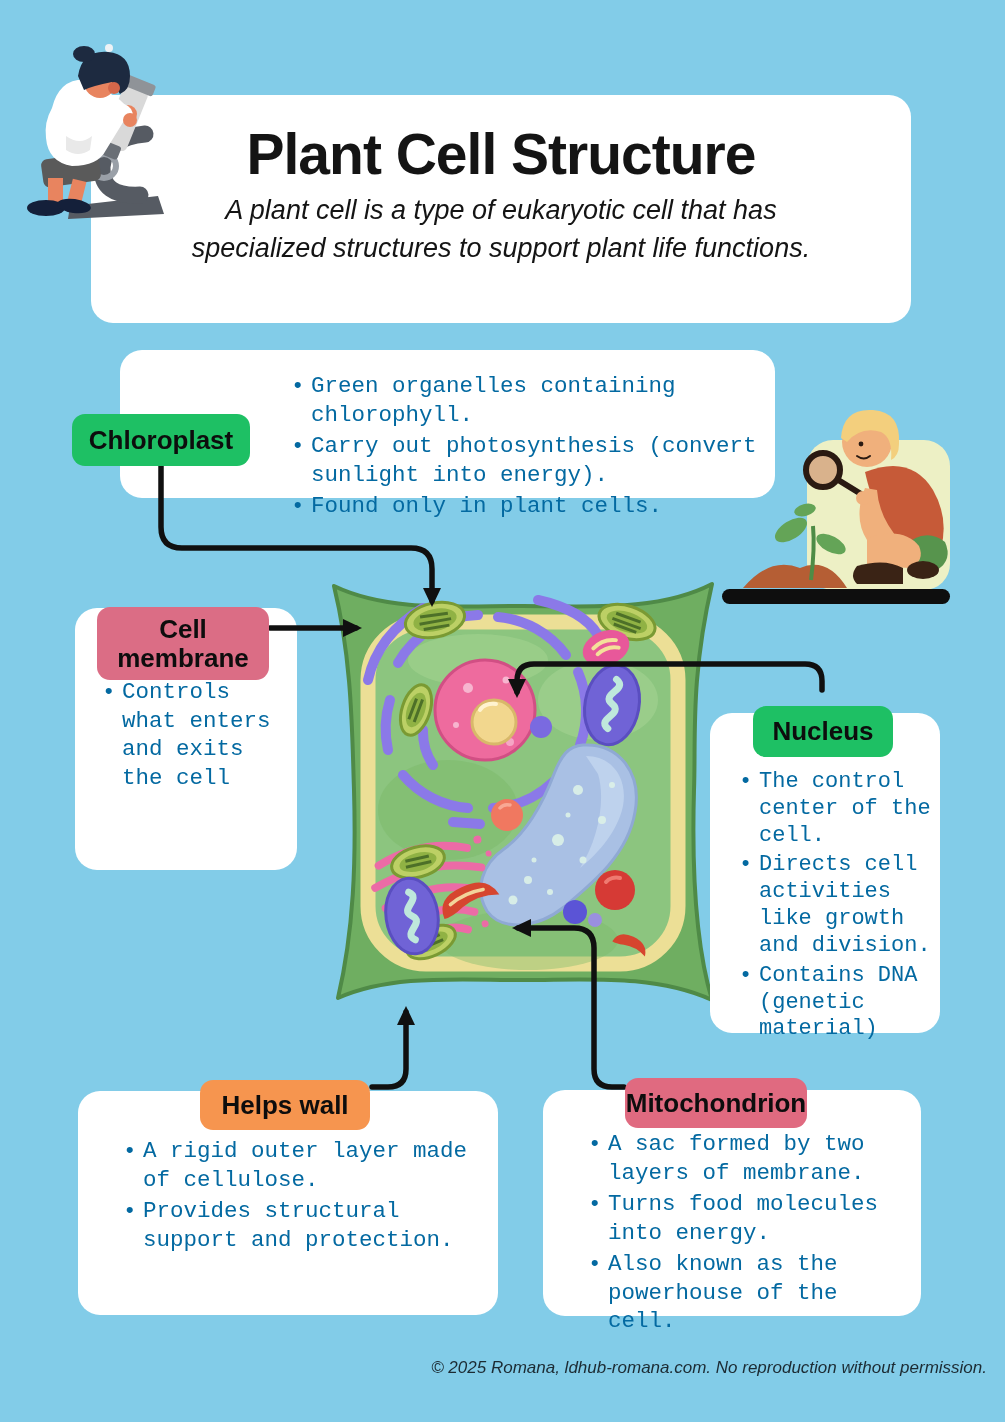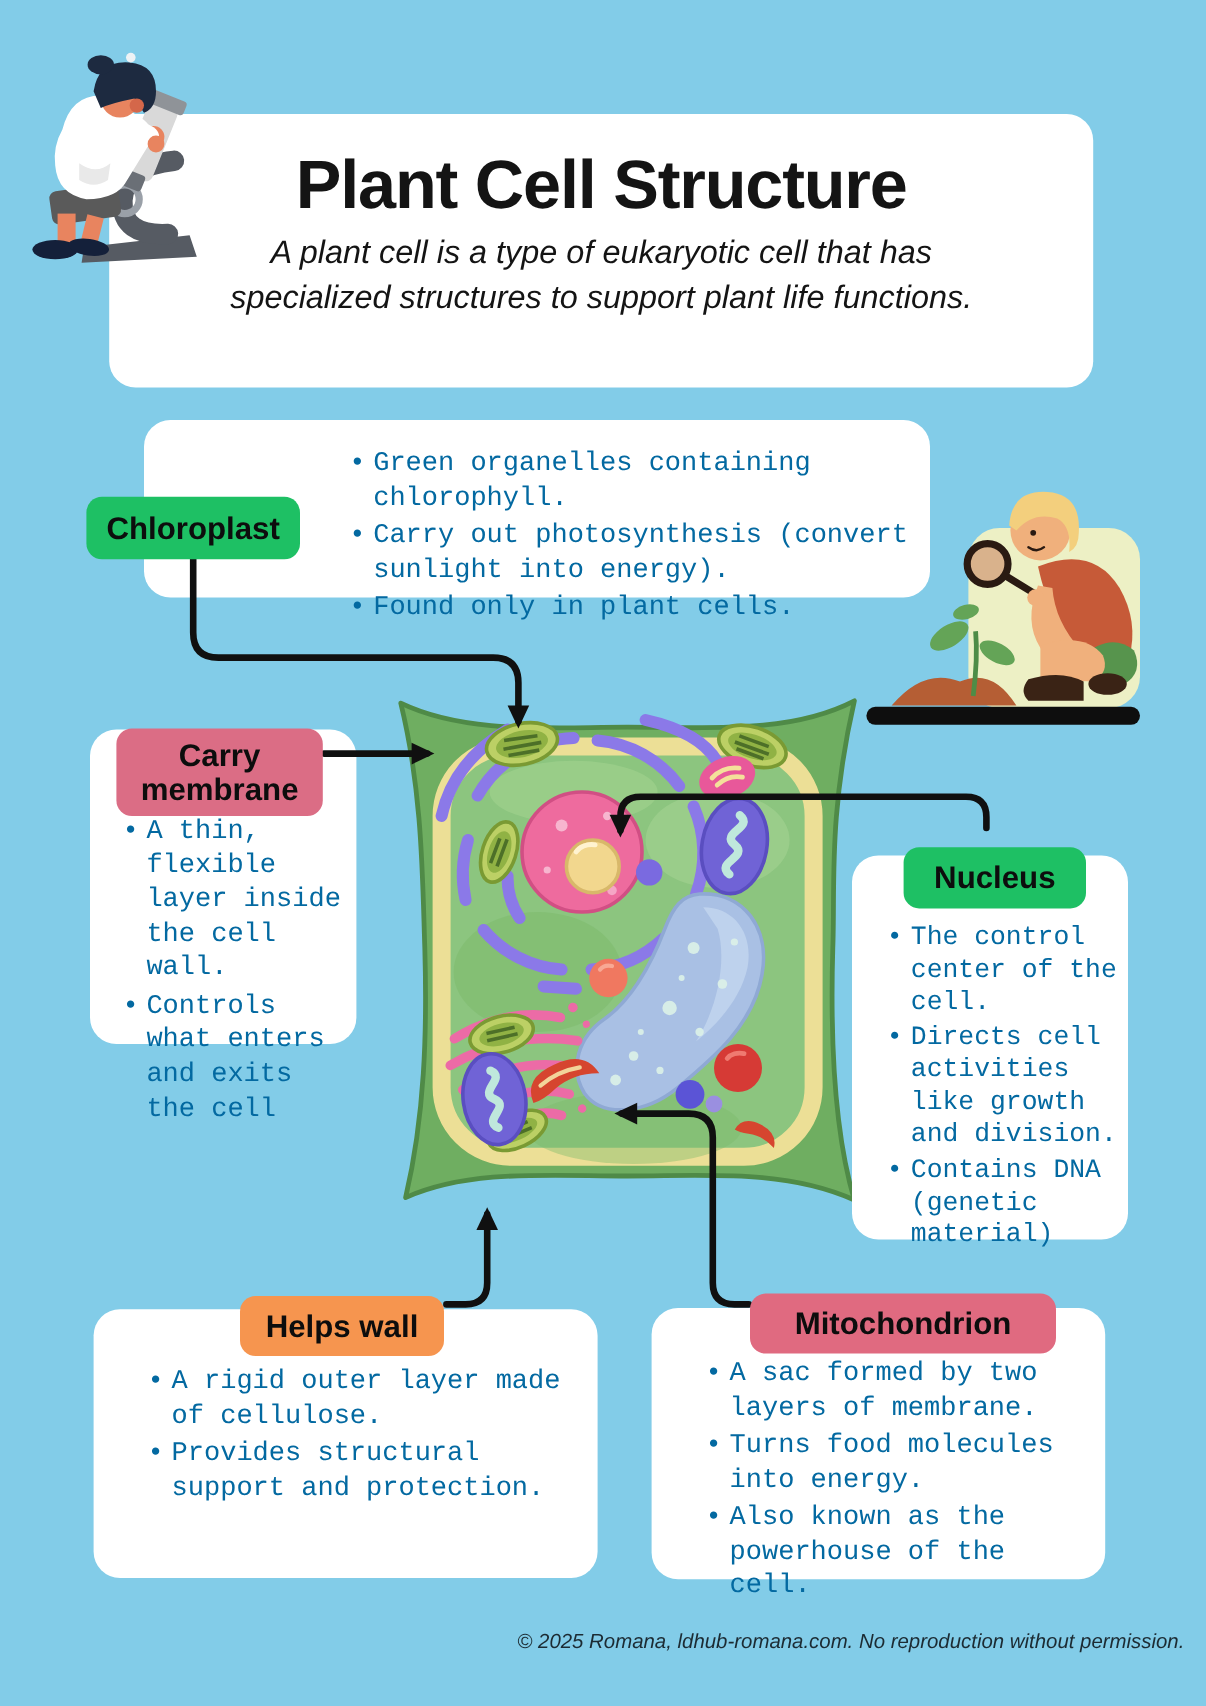--- a/index.html
+++ b/index.html
@@ -33,29 +33,29 @@
   #card-chloroplast{left:120px;top:350px;width:655px;height:148px;}
   #card-chloroplast ul{position:absolute;left:168px;top:22px;right:18px;}
   #tag-chloroplast{left:72px;top:398px;width:178px;height:52px;background:#1ec064;}
 
   #card-membrane{left:75px;top:608px;width:222px;height:262px;}
   #card-membrane ul{position:absolute;left:24px;top:70px;right:8px;}
   #tag-membrane{left:97px;top:591px;width:172px;height:73px;background:#db6d85;}
 
   #card-nucleus{left:710px;top:713px;width:230px;height:320px;}
   #card-nucleus ul{position:absolute;left:26px;top:56px;right:6px;font-size:22px;line-height:1.22;}
-  #tag-nucleus{left:753px;top:690px;width:152px;height:51px;background:#1ec064;}
+  #tag-nucleus{left:753px;top:690px;width:140px;height:51px;background:#1ec064;}
 
   #card-cellwall{left:78px;top:1091px;width:420px;height:224px;}
   #card-cellwall ul{position:absolute;left:42px;top:46px;right:24px;}
   #tag-cellwall{left:200px;top:1064px;width:170px;height:50px;background:#f6954f;}
 
   #card-mito{left:543px;top:1090px;width:378px;height:226px;}
   #card-mito ul{position:absolute;left:42px;top:40px;right:18px;}
-  #tag-mito{left:625px;top:1062px;width:255px;height:50px;background:#e06a80;}
+  #tag-mito{left:625px;top:1062px;width:182px;height:50px;background:#e06a80;}
 
   
   #scientist{left:8px;top:38px;width:162px;height:182px;z-index:2;}
   #gardener{left:715px;top:398px;width:240px;height:210px;z-index:2;}
   #cellsvg{left:328px;top:560px;width:390px;height:462px;z-index:2;}
   #arrows{left:0;top:0;width:1005px;height:1422px;z-index:4;pointer-events:none;}
 
   .footer{
     position:absolute;right:18px;top:1358px;font-size:17px;font-style:italic;color:#1c2b33;z-index:6;
   }
@@ -133,25 +133,24 @@
     <path d="M142 58 q 7 5 13 0" fill="none" stroke="#2a1a12" stroke-width="2" stroke-linecap="round"></path>
     <path d="M146 96 L 120 80" stroke="#2a1a12" stroke-width="6" stroke-linecap="round"></path>
     <circle cx="108" cy="72" r="17" fill="#d9b28c" stroke="#2a1a12" stroke-width="6"></circle>
     <circle cx="148" cy="100" r="7" fill="#f0b07c"></circle>
   </g>
   <rect x="7" y="191" width="228" height="15" rx="7.5" fill="#0e0e0e"></rect>
 </svg>
 
 <div class="card" id="card-membrane">
   <ul>
-      <li>A thin, flexible layer inside the cell wall.</li>
       <li>Controls what enters and exits the cell</li>
     </ul>
 </div>
-<div class="tag" id="tag-membrane">Carry membrane</div>
+<div class="tag" id="tag-membrane">Cell membrane</div>
 
 <div class="card" id="card-nucleus">
   <ul>
       <li>The control center of the cell.</li>
       <li>Directs cell activities like growth and division.</li>
       <li>Contains DNA (genetic material)</li>
     </ul>
 </div>
 <div class="tag" id="tag-nucleus">Nucleus</div>
 

